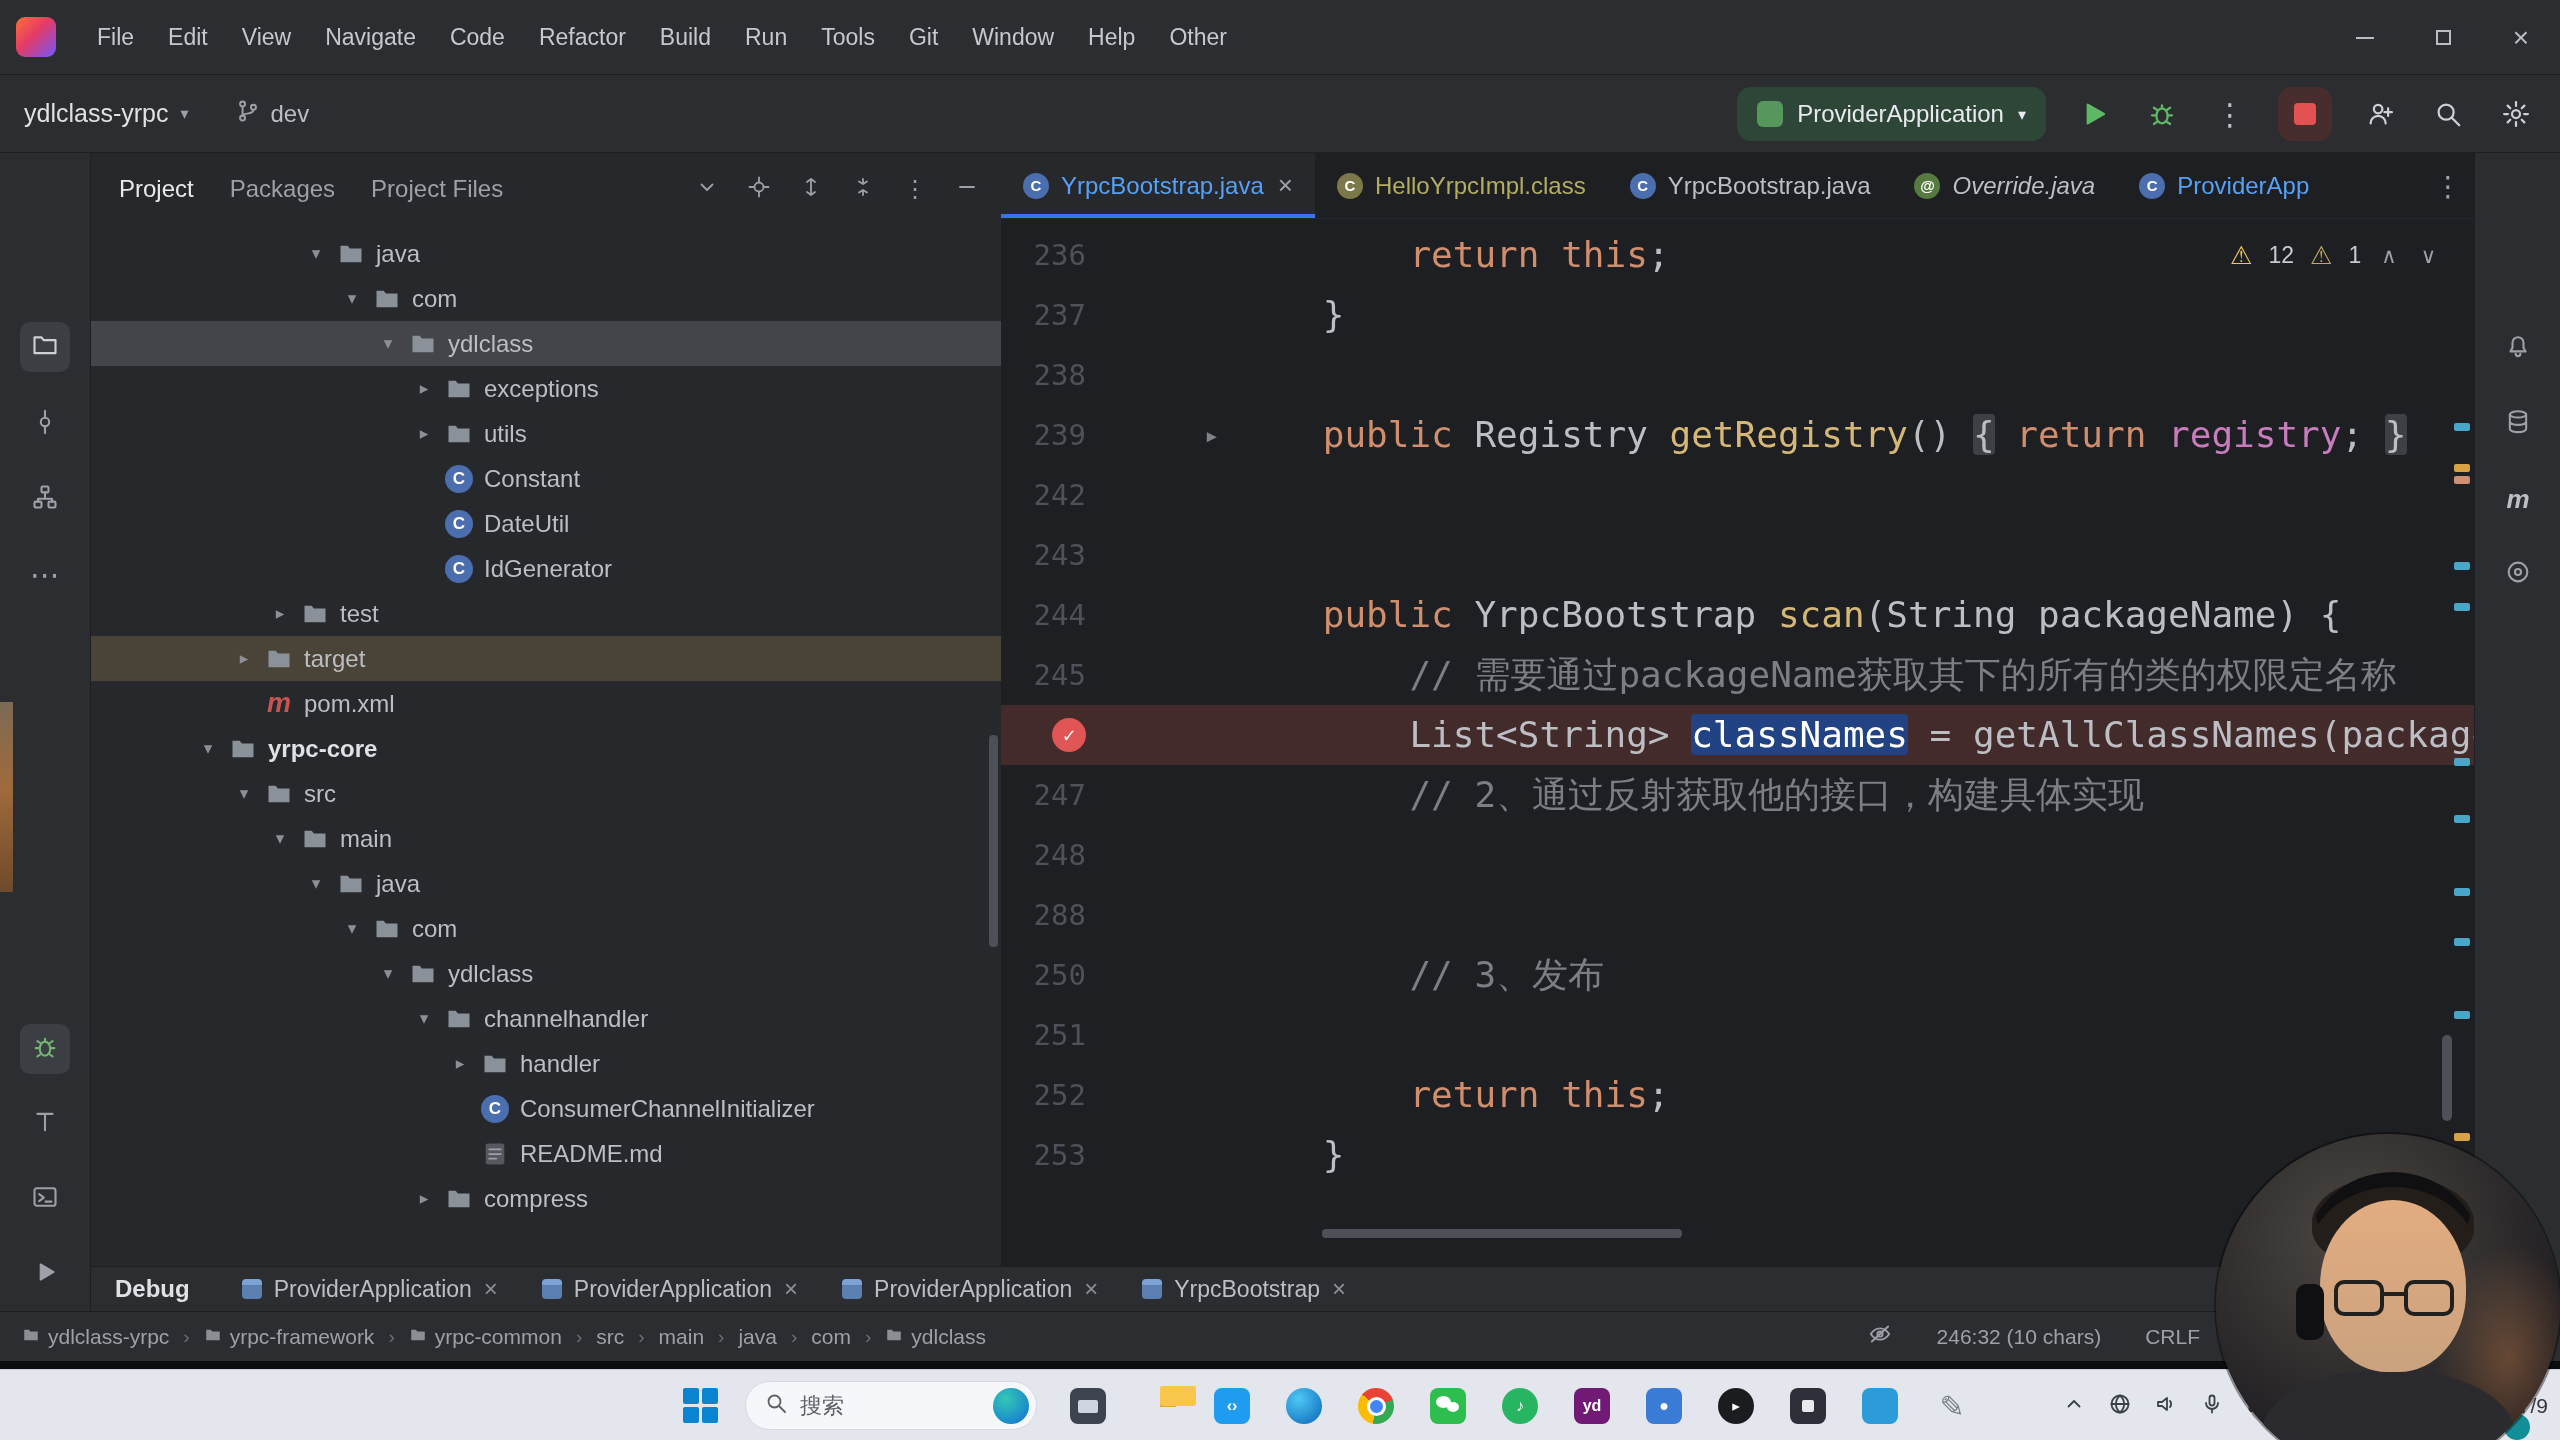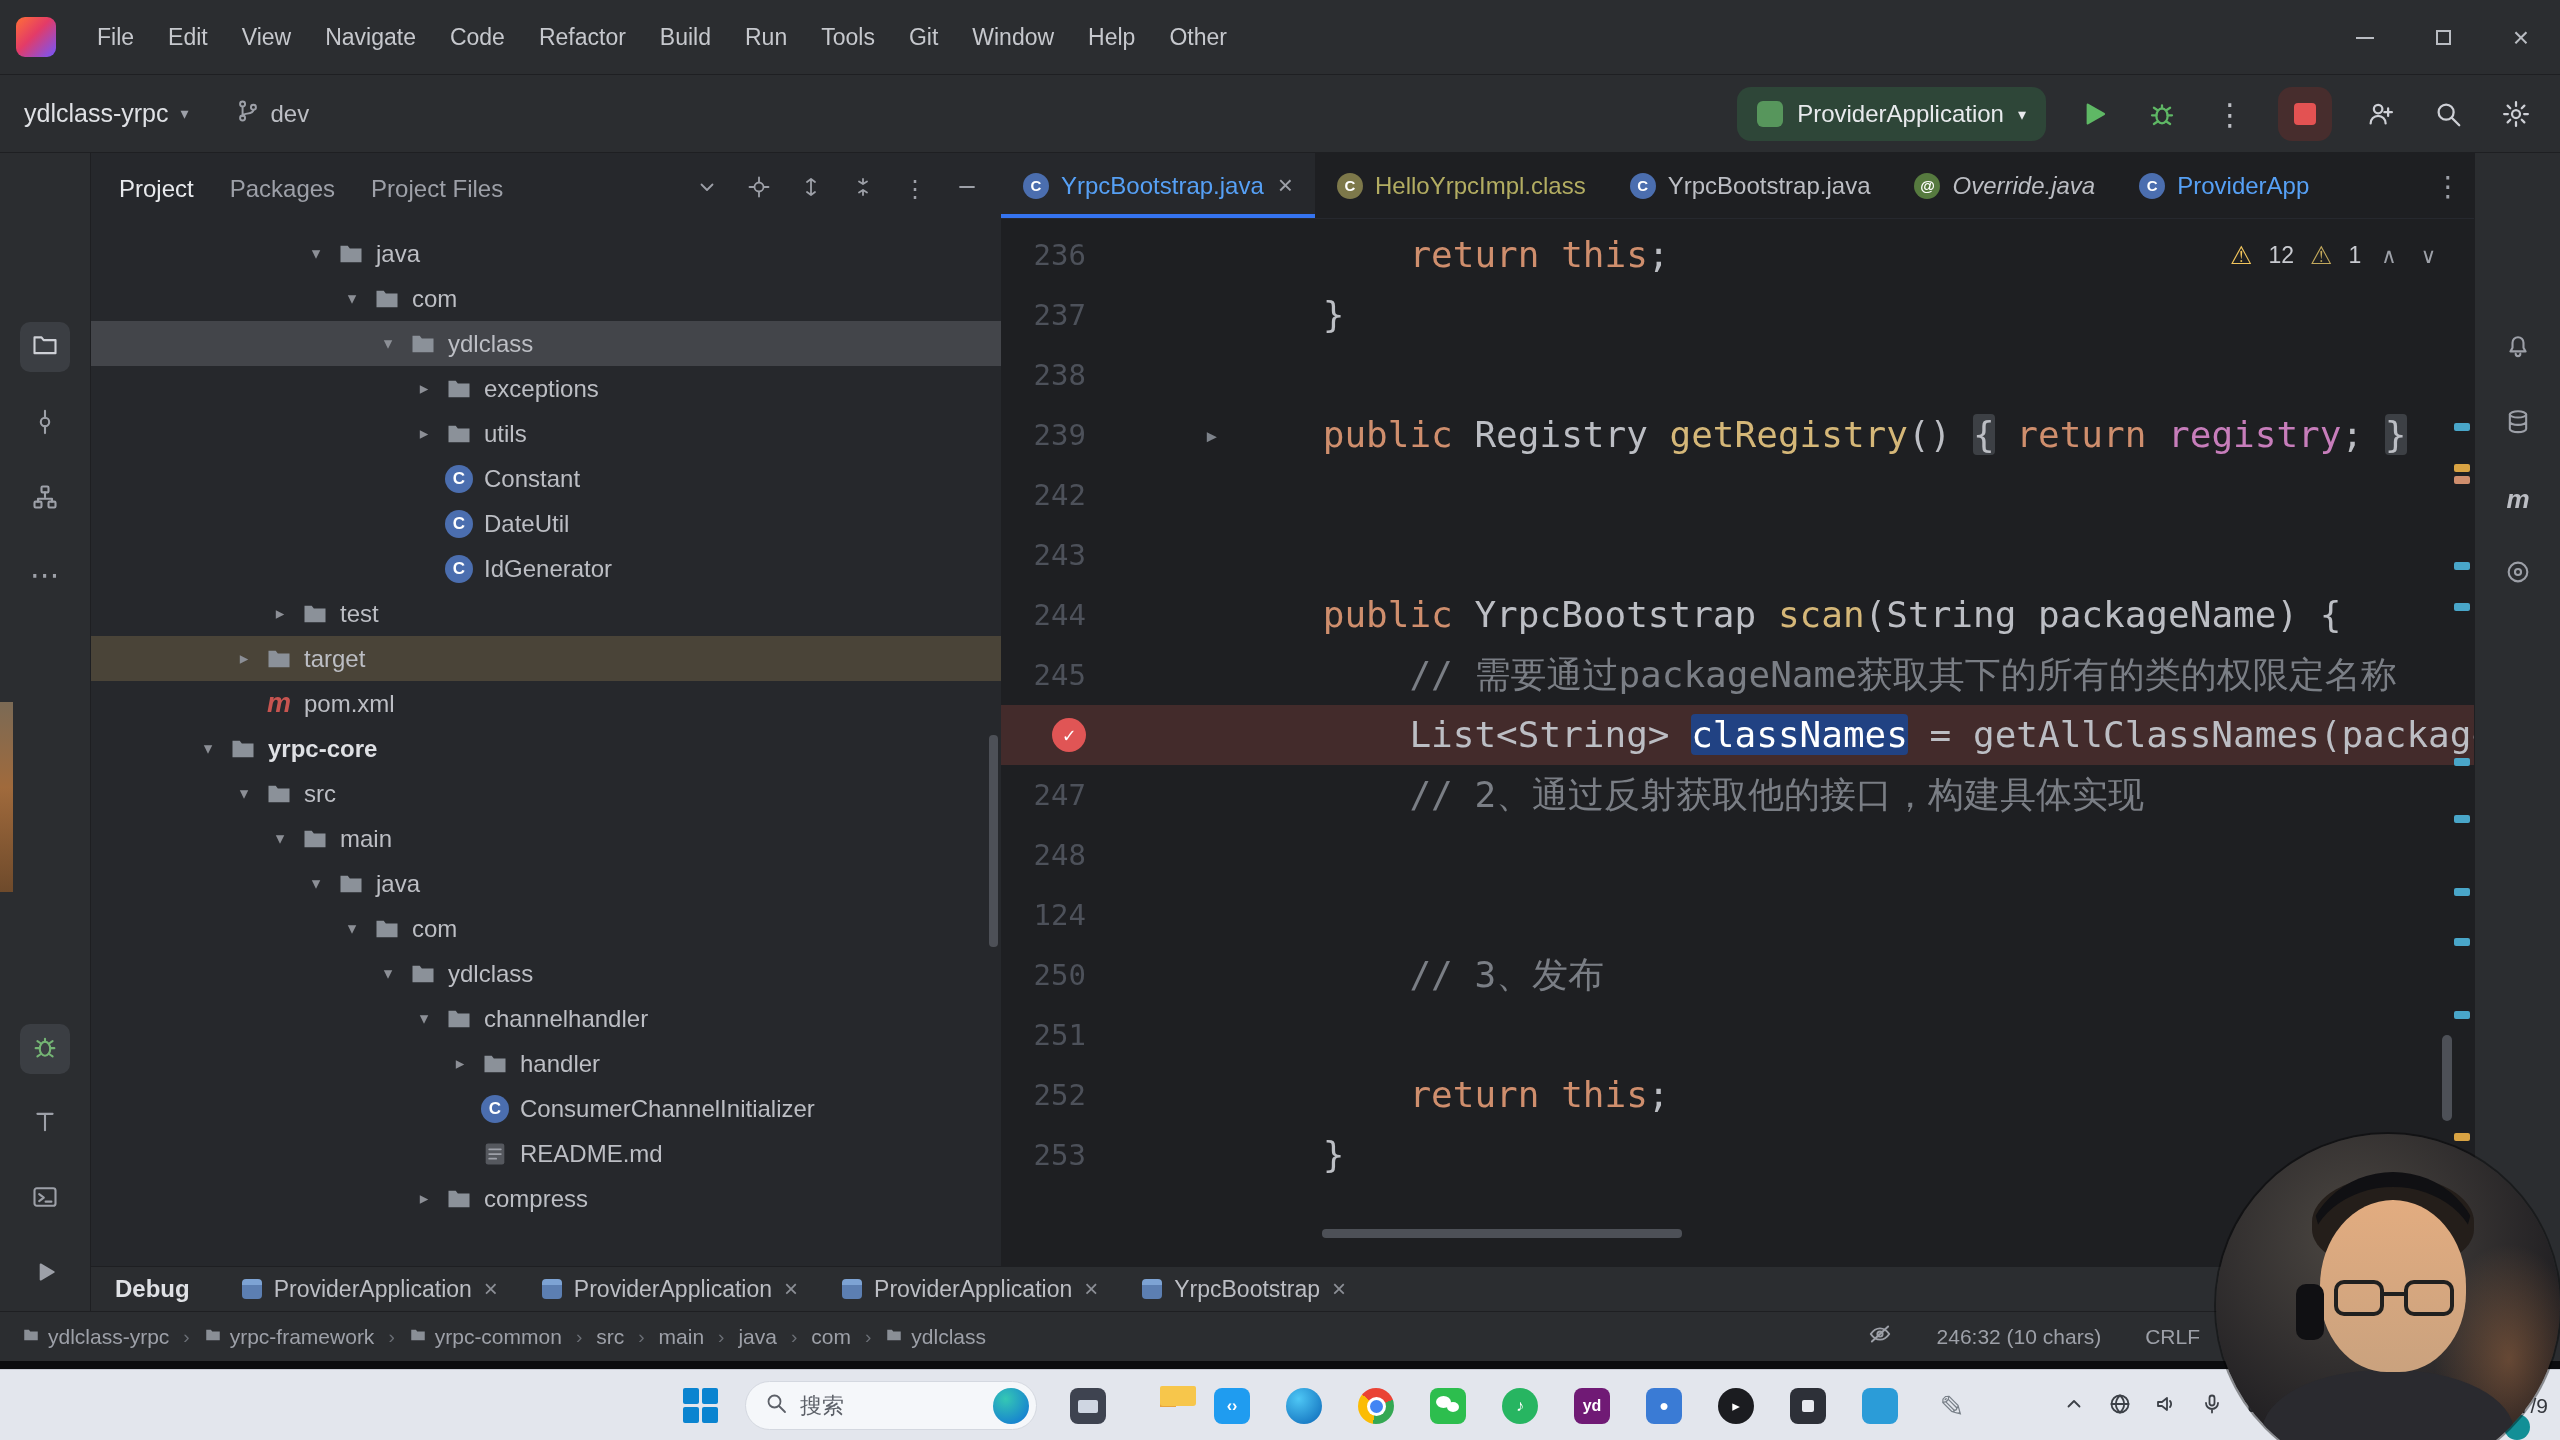--- a/index.html
+++ b/index.html
@@ -615,21 +615,21 @@
           <div class="lnum">247</div>
           <div class="gzone"></div>
           <div class="ctext"><span class="pl">        </span><span class="cm">// 2、通过反射获取他的接口，构建具体实现</span></div>
         </div>
         <div class="crow">
           <div class="lnum">248</div>
           <div class="gzone"></div>
           <div class="ctext"></div>
         </div>
         <div class="crow">
-          <div class="lnum">124</div>
+          <div class="lnum">288</div>
           <div class="gzone"></div>
           <div class="ctext"></div>
         </div>
         <div class="crow">
           <div class="lnum">250</div>
           <div class="gzone"></div>
           <div class="ctext"><span class="pl">        </span><span class="cm">// 3、发布</span></div>
         </div>
         <div class="crow">
           <div class="lnum">251</div>

